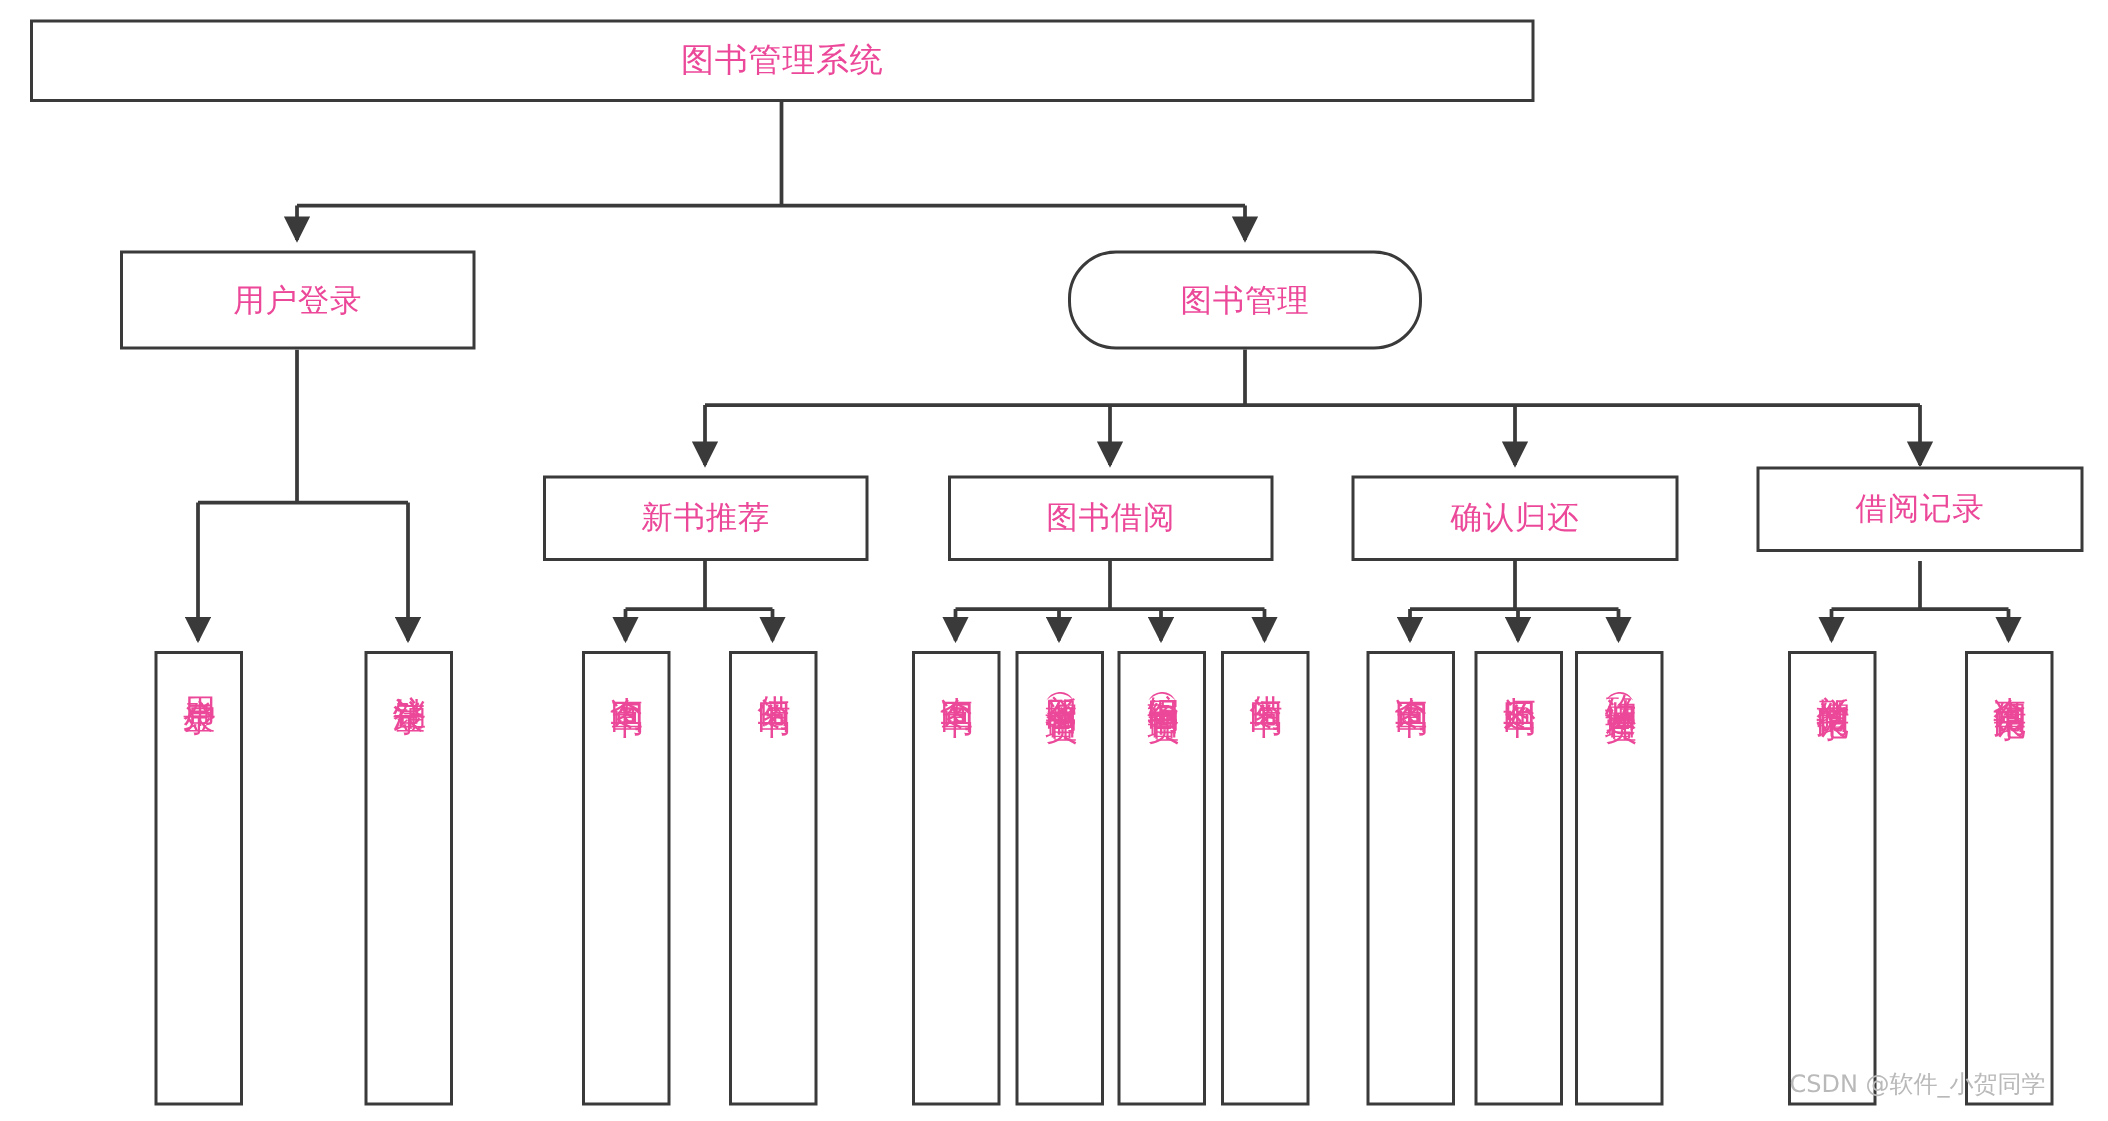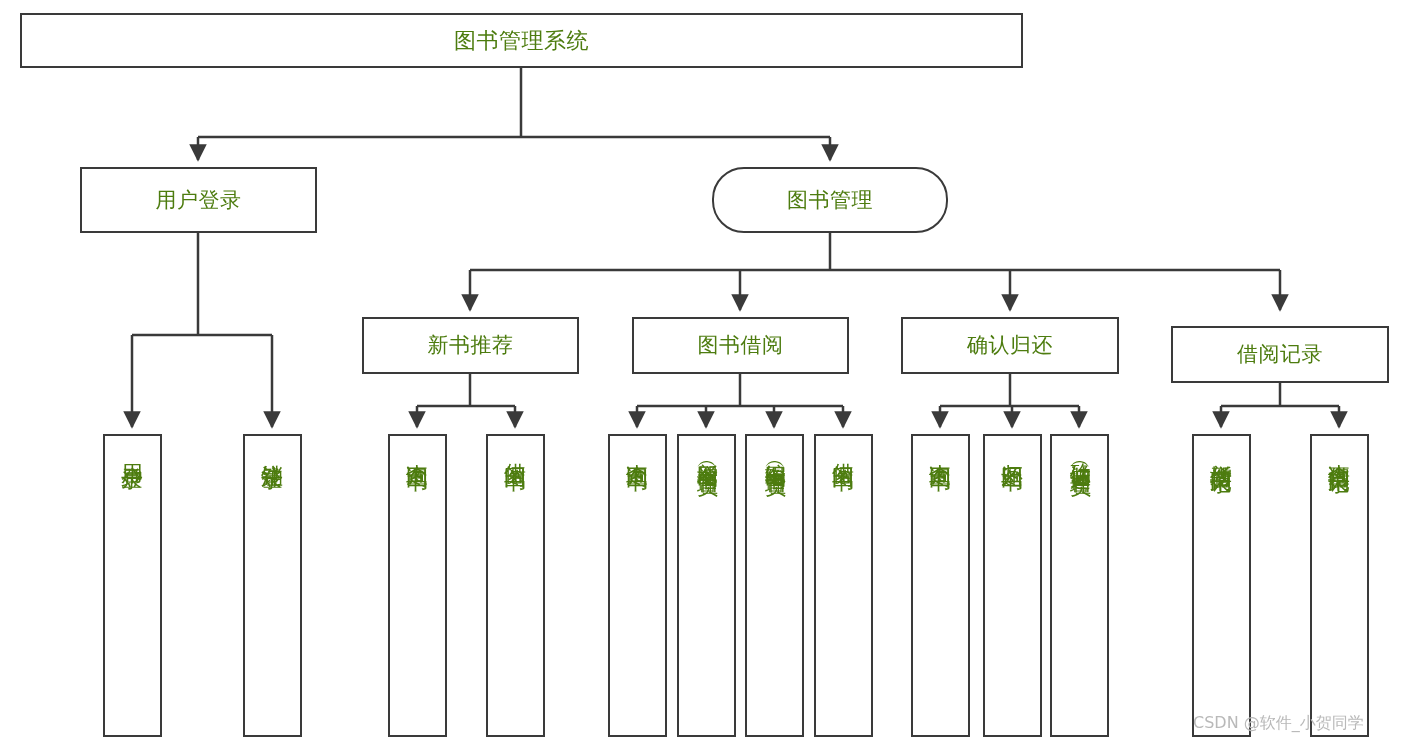--- a/index.html
+++ b/index.html
@@ -27,21 +27,21 @@
     pointer-events: none;
   }
   .node {
     position: absolute;
     box-sizing: border-box;
     background: #ffffff;
     border: 2.5px solid #3a3a3a;
     display: flex;
     align-items: center;
     justify-content: center;
-    color: #4d7c0f;
+    color: #ec4899;
     z-index: 2;
   }
   .node .label {
     display: block;
     text-align: center;
     line-height: 1.18;
     white-space: nowrap;
   }
   
   .node.h .label {
@@ -144,21 +144,21 @@
 
   <div class="node h" style="left:632px; top:317px; width:217px; height:57px;">
     <span class="label">图书借阅</span>
   </div>
   <div class="node h" style="left:362px; top:317px; width:217px; height:57px;">
     <span class="label">新书推荐</span>
   </div>
   <div class="node h" style="left:901px; top:317px; width:218px; height:57px;">
     <span class="label">确认归还</span>
   </div>
-  <div class="node h" style="left:1171px; top:326px; width:218px; height:57px;">
+  <div class="node h" style="left:1171px; top:311px; width:218px; height:57px;">
     <span class="label">借阅记录</span>
   </div>
 
   <div class="node v" style="left:103px; top:434px; width:59px; height:303px;">
     <span class="label">用户登录</span>
   </div>
   <div class="node v" style="left:243px; top:434px; width:59px; height:303px;">
     <span class="label">注销登录</span>
   </div>
 

